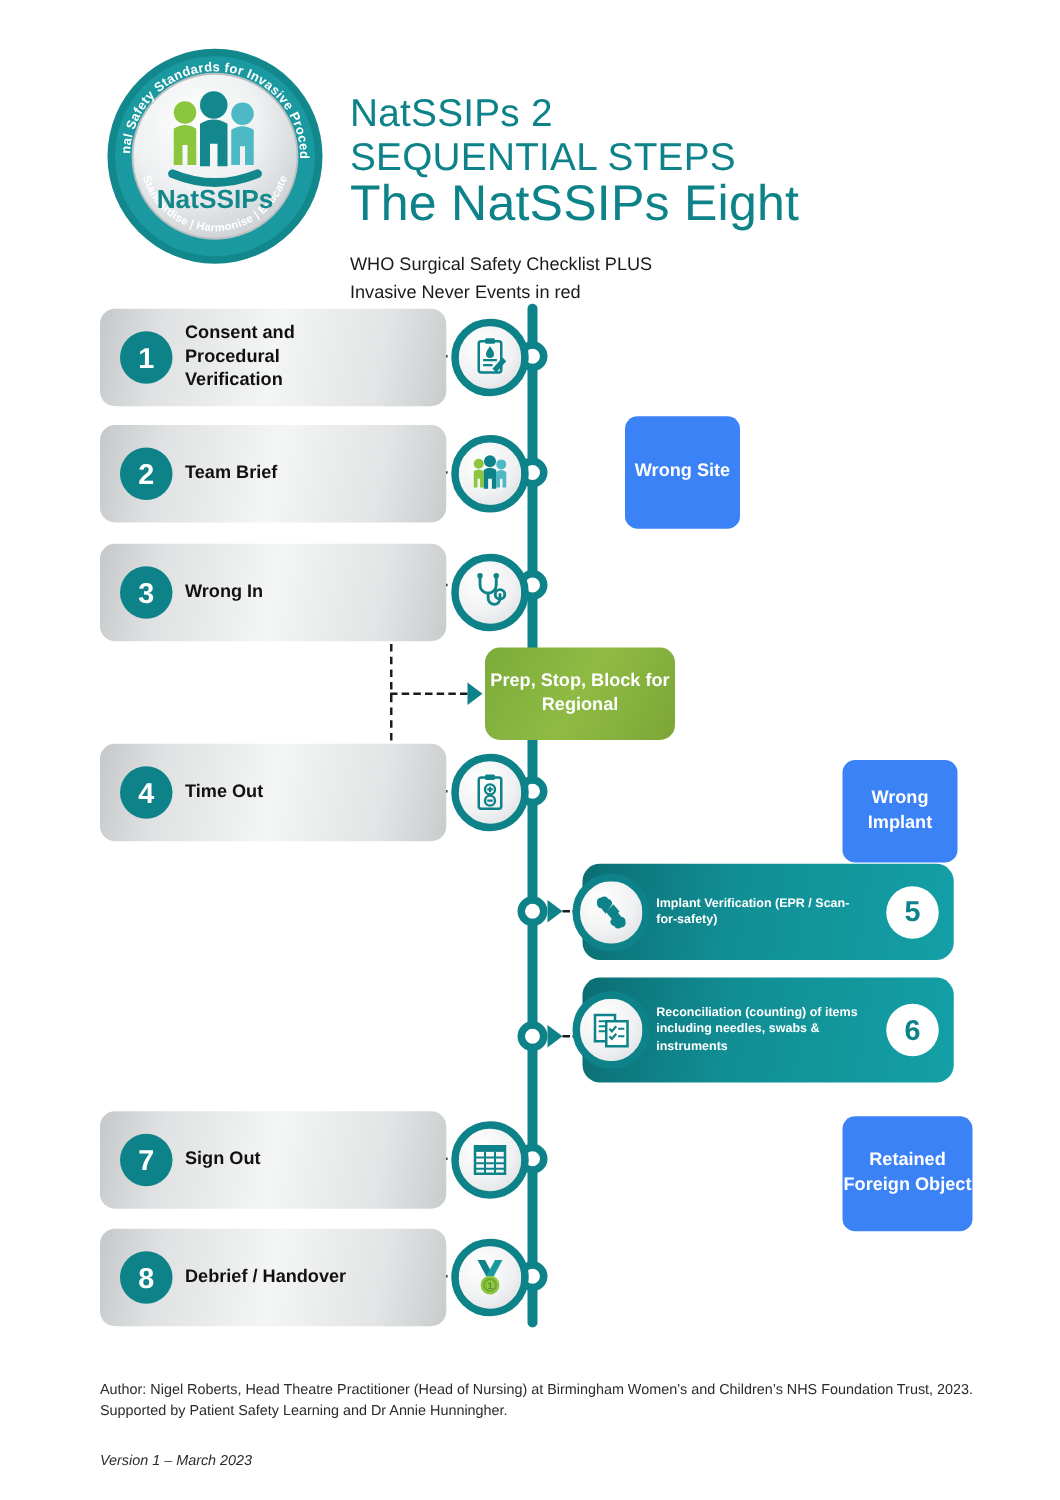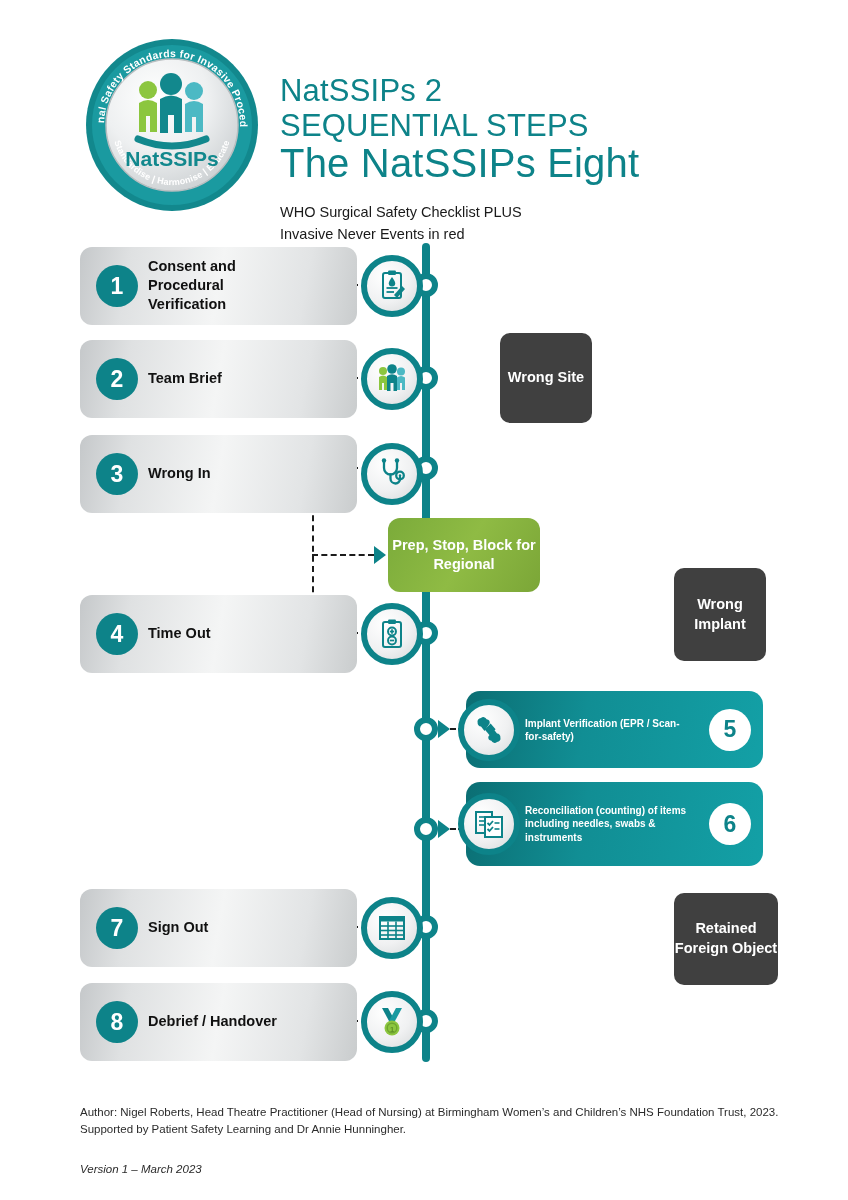--- a/index.html
+++ b/index.html
@@ -101,21 +101,21 @@
   .greenbox {
     position: absolute; left: 388px; top: 518px; width: 152px; height: 74px;
     border-radius: 12px;
     background: linear-gradient(120deg, #7bab3a 0%, #8fbb44 50%, #7ba637 100%);
     color: #ffffff; font-size: 14.5px; font-weight: 700; line-height: 1.32;
     display: flex; align-items: center; justify-content: center; text-align: center;
   }
 
   
   .redbox {
-    position: absolute; border-radius: 10px; background: #404040;
+    position: absolute; border-radius: 10px; background: #3b82f6;
     color: #ffffff; font-size: 14.5px; font-weight: 700; line-height: 1.35;
     display: flex; align-items: center; justify-content: center; text-align: center;
   }
 
   
   .vdash {
     position: absolute; width: 0; border-left: 2px dashed #1c1c1c;
   }
 
   
@@ -329,21 +329,21 @@
         <line x1="22.5" y1="22" x2="27.5" y2="22" stroke="#0d8389" stroke-width="1.6"></line>
       </svg>
     </div>
     <div class="tlbl">Reconciliation (counting) of items including needles, swabs &amp; instruments</div>
     <div class="tnum">6</div>
   </div>
 
   <div class="greenbox">Prep, Stop, Block for Regional</div>
 
   <div class="redbox" style="left:500px;top:333px;width:92px;height:90px">Wrong Site</div>
-  <div class="redbox" style="left:674px;top:568px;width:92px;height:93px">Wrong Implant</div>
+  <div class="redbox" style="left:674px;top:608px;width:92px;height:82px">Wrong Implant</div>
   <div class="redbox" style="left:674px;top:893px;width:104px;height:92px">Retained Foreign Object</div>
 
   <div class="footer">
     <p>Author: Nigel Roberts, Head Theatre Practitioner (Head of Nursing) at Birmingham Women’s and Children’s NHS Foundation Trust, 2023.</p>
     <p>Supported by Patient Safety Learning and Dr Annie Hunningher.</p>
     <p class="ver">Version 1 – March 2023</p>
   </div>
 
 </div>
 

